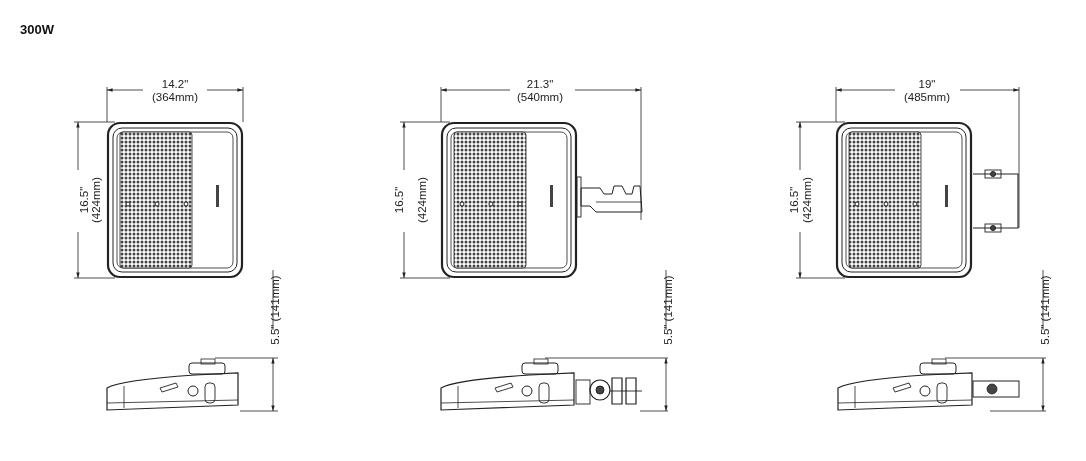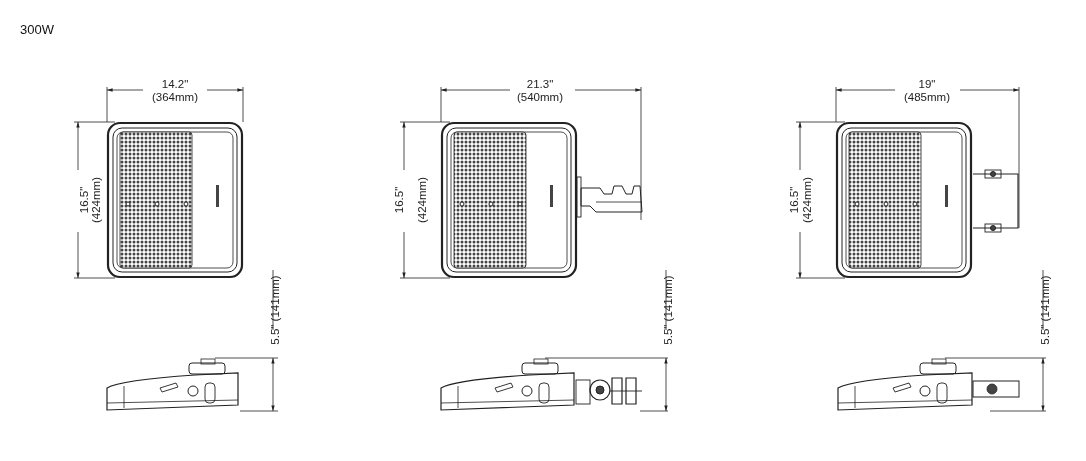--- a/index.html
+++ b/index.html
@@ -1,17 +1,17 @@
 <!DOCTYPE html>
 <html><head>
 <meta charset="utf-8">
 <style>
   html, body { margin:0; padding:0; background:#ffffff; }
   body { width:1086px; height:461px; position:relative; overflow:hidden; font-family:"Liberation Sans", sans-serif; color:#222; }
-  .title { position:absolute; left:20px; top:22px; font-size:13px; font-weight:normal; color:#111; }
+  .title { position:absolute; left:20px; top:22px; font-size:13px; font-weight:bold; color:#111; }
   svg { position:absolute; left:0; top:0; }
   .dimtxt { font-family:"Liberation Sans", sans-serif; font-size:11.5px; fill:#222; }
 </style>
 </head>
 <body>
 
 <div class="title">300W</div>
 
 <svg width="1086" height="461" viewBox="0 0 1086 461">
   <defs>

